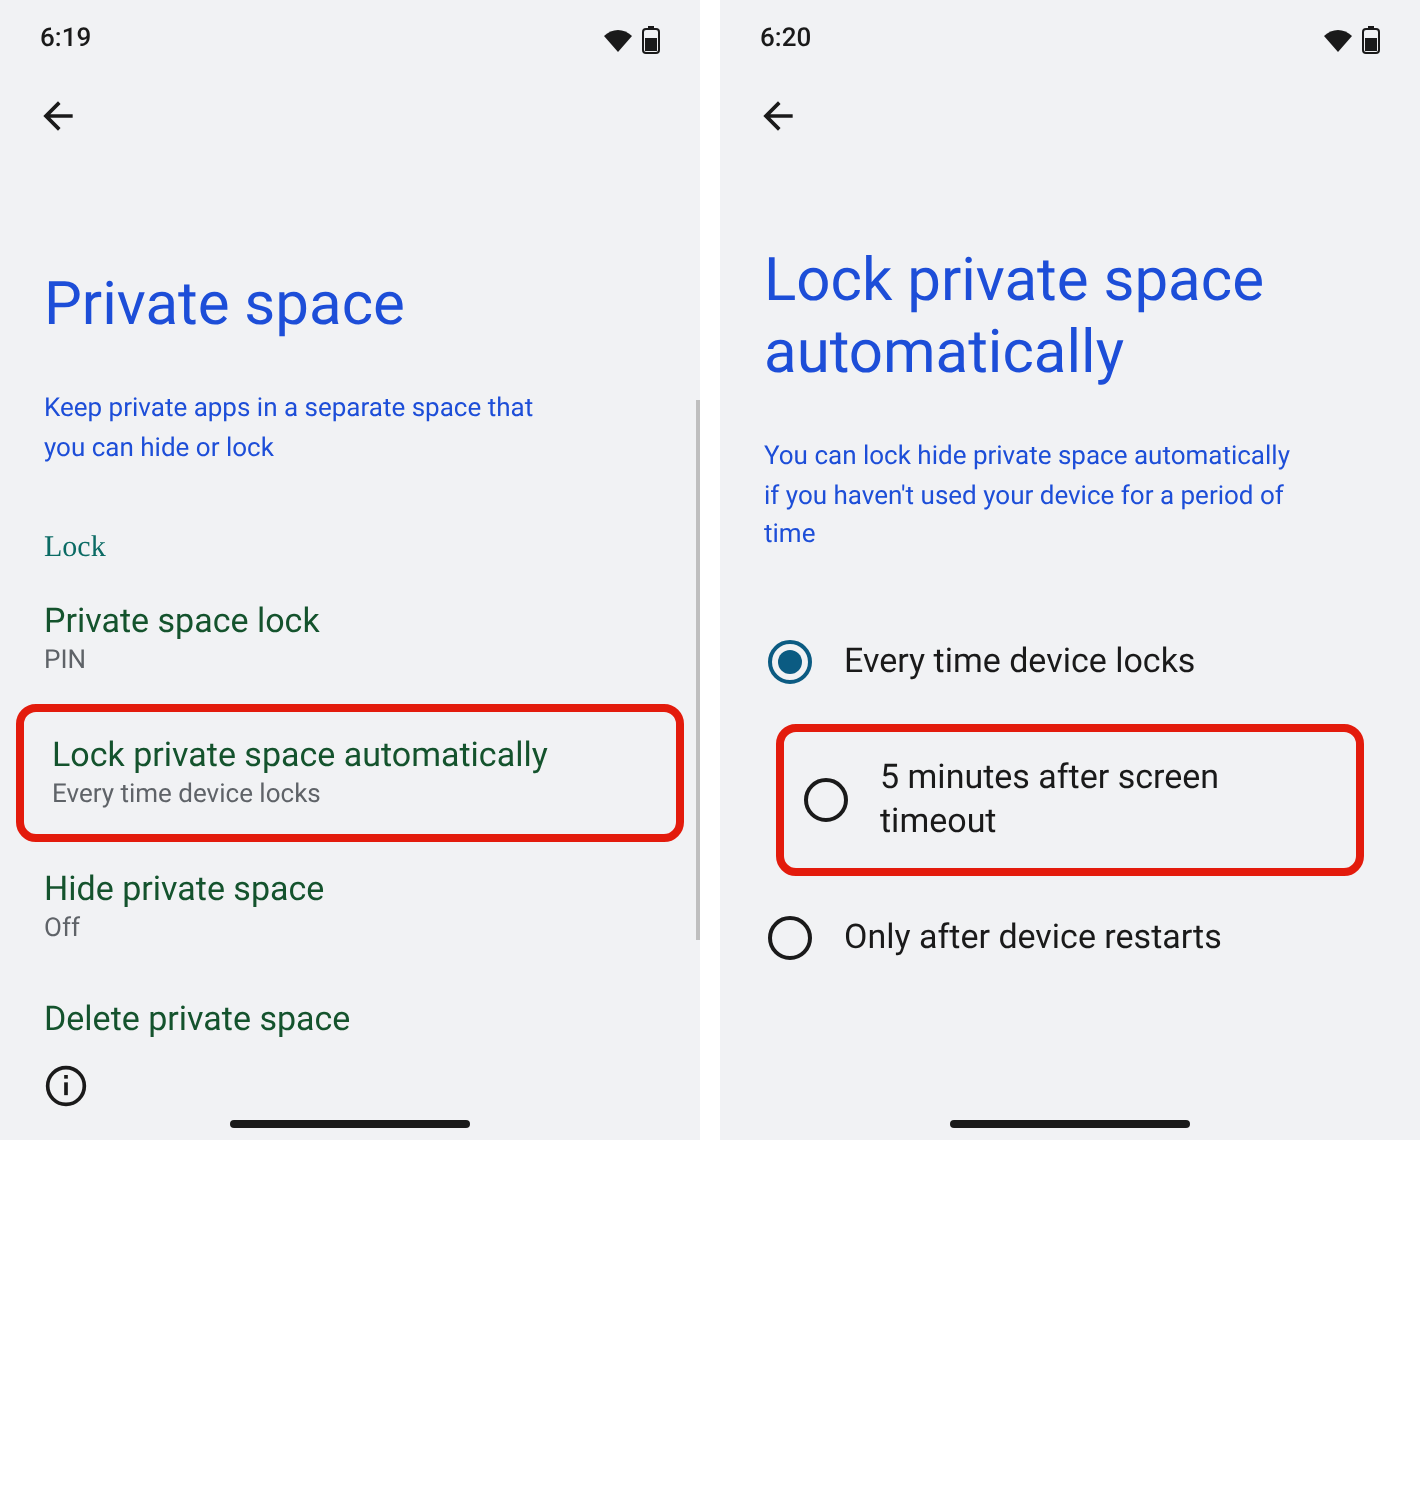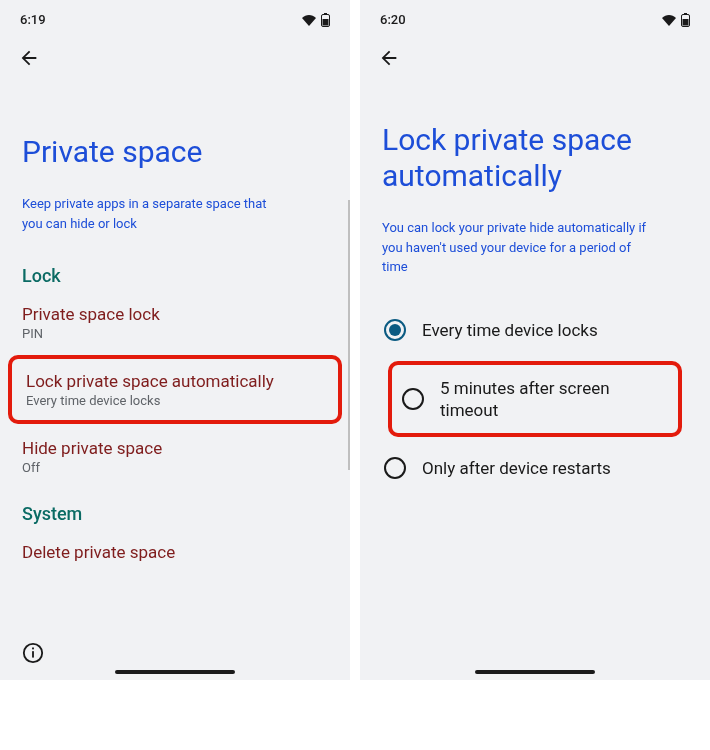--- a/index.html
+++ b/index.html
@@ -7,21 +7,21 @@
     font-family: -apple-system, BlinkMacSystemFont, "Segoe UI", Roboto, sans-serif;
     background: #ffffff;
     width: 710px;
     height: 750px;
     display: flex;
     gap: 10px;
     padding: 0;
   }
   .phone {
     width: 350px;
-    height: 680px;
+    height: 570px;
     background: #f1f2f4;
     position: relative;
     overflow: hidden;
   }
   .phone.left { }
   .phone.right { }
   .status-bar {
     display: flex;
     justify-content: space-between;
     align-items: center;
@@ -53,32 +53,33 @@
   }
   .page-title.small { padding-top: 48px; }
   .page-desc {
     font-size: 13px;
     color: #1d4ed8;
     padding: 6px 22px 18px 22px;
     line-height: 1.5;
     max-width: 310px;
   }
   .section-header {
-    font-size: 18px;
+    font-size: 15px;
     font-weight: 500;
     color: #0b6b64;
     padding: 14px 7px 4px 22px;
+    font-family: Liberation Serif, serif;
   }
   .setting-item {
     padding: 14px 22px;
     cursor: pointer;
   }
   .setting-title {
     font-size: 17px;
-    color: #7f1d1d;
+    color: #14532d;
     font-weight: 400;
   }
   .setting-sub {
     font-size: 13px;
     color: #5f6368;
     margin-top: 2px;
   }
   .highlight {
     border: 4px solid #e31b0c;
     border-radius: 10px;
@@ -185,21 +186,20 @@
   <div class="setting-item highlight">
     <div class="setting-title">Lock private space automatically</div>
     <div class="setting-sub">Every time device locks</div>
   </div>
 
   <div class="setting-item">
     <div class="setting-title">Hide private space</div>
     <div class="setting-sub">Off</div>
   </div>
 
-  <div class="section-header">System</div>
   <div class="setting-item">
     <div class="setting-title">Delete private space</div>
   </div>
 
   <span class="info-icon">
     <svg width="22" height="22" viewBox="0 0 24 24">
         <circle cx="12" cy="12" r="10" fill="none" stroke="#1a1a1a" stroke-width="2"></circle>
         <rect x="11" y="10" width="2" height="7" fill="#1a1a1a"></rect>
         <rect x="11" y="6" width="2" height="2" fill="#1a1a1a"></rect>
       </svg>
@@ -222,21 +222,21 @@
     </span>
   </div>
   <div class="back-row">
     <span class="back-arrow">
       <svg width="22" height="22" viewBox="0 0 24 24">
           <path d="M20 11H7.8l5.6-5.6L12 4l-8 8 8 8 1.4-1.4L7.8 13H20z" fill="#1a1a1a"></path>
         </svg>
     </span>
   </div>
   <h1 class="page-title small">Lock private space automatically</h1>
-  <p class="page-desc">You can lock your private hide automatically if you haven't used your device for a period of time</p>
+  <p class="page-desc">You can lock hide private space automatically if you haven't used your device for a period of time</p>
 
   <div class="radio-list">
     <div class="radio-item">
       <span class="radio selected"></span>
       <span class="radio-label">Every time device locks</span>
     </div>
     <div class="radio-item highlight">
       <span class="radio"></span>
       <span class="radio-label">5 minutes after screen timeout</span>
     </div>

